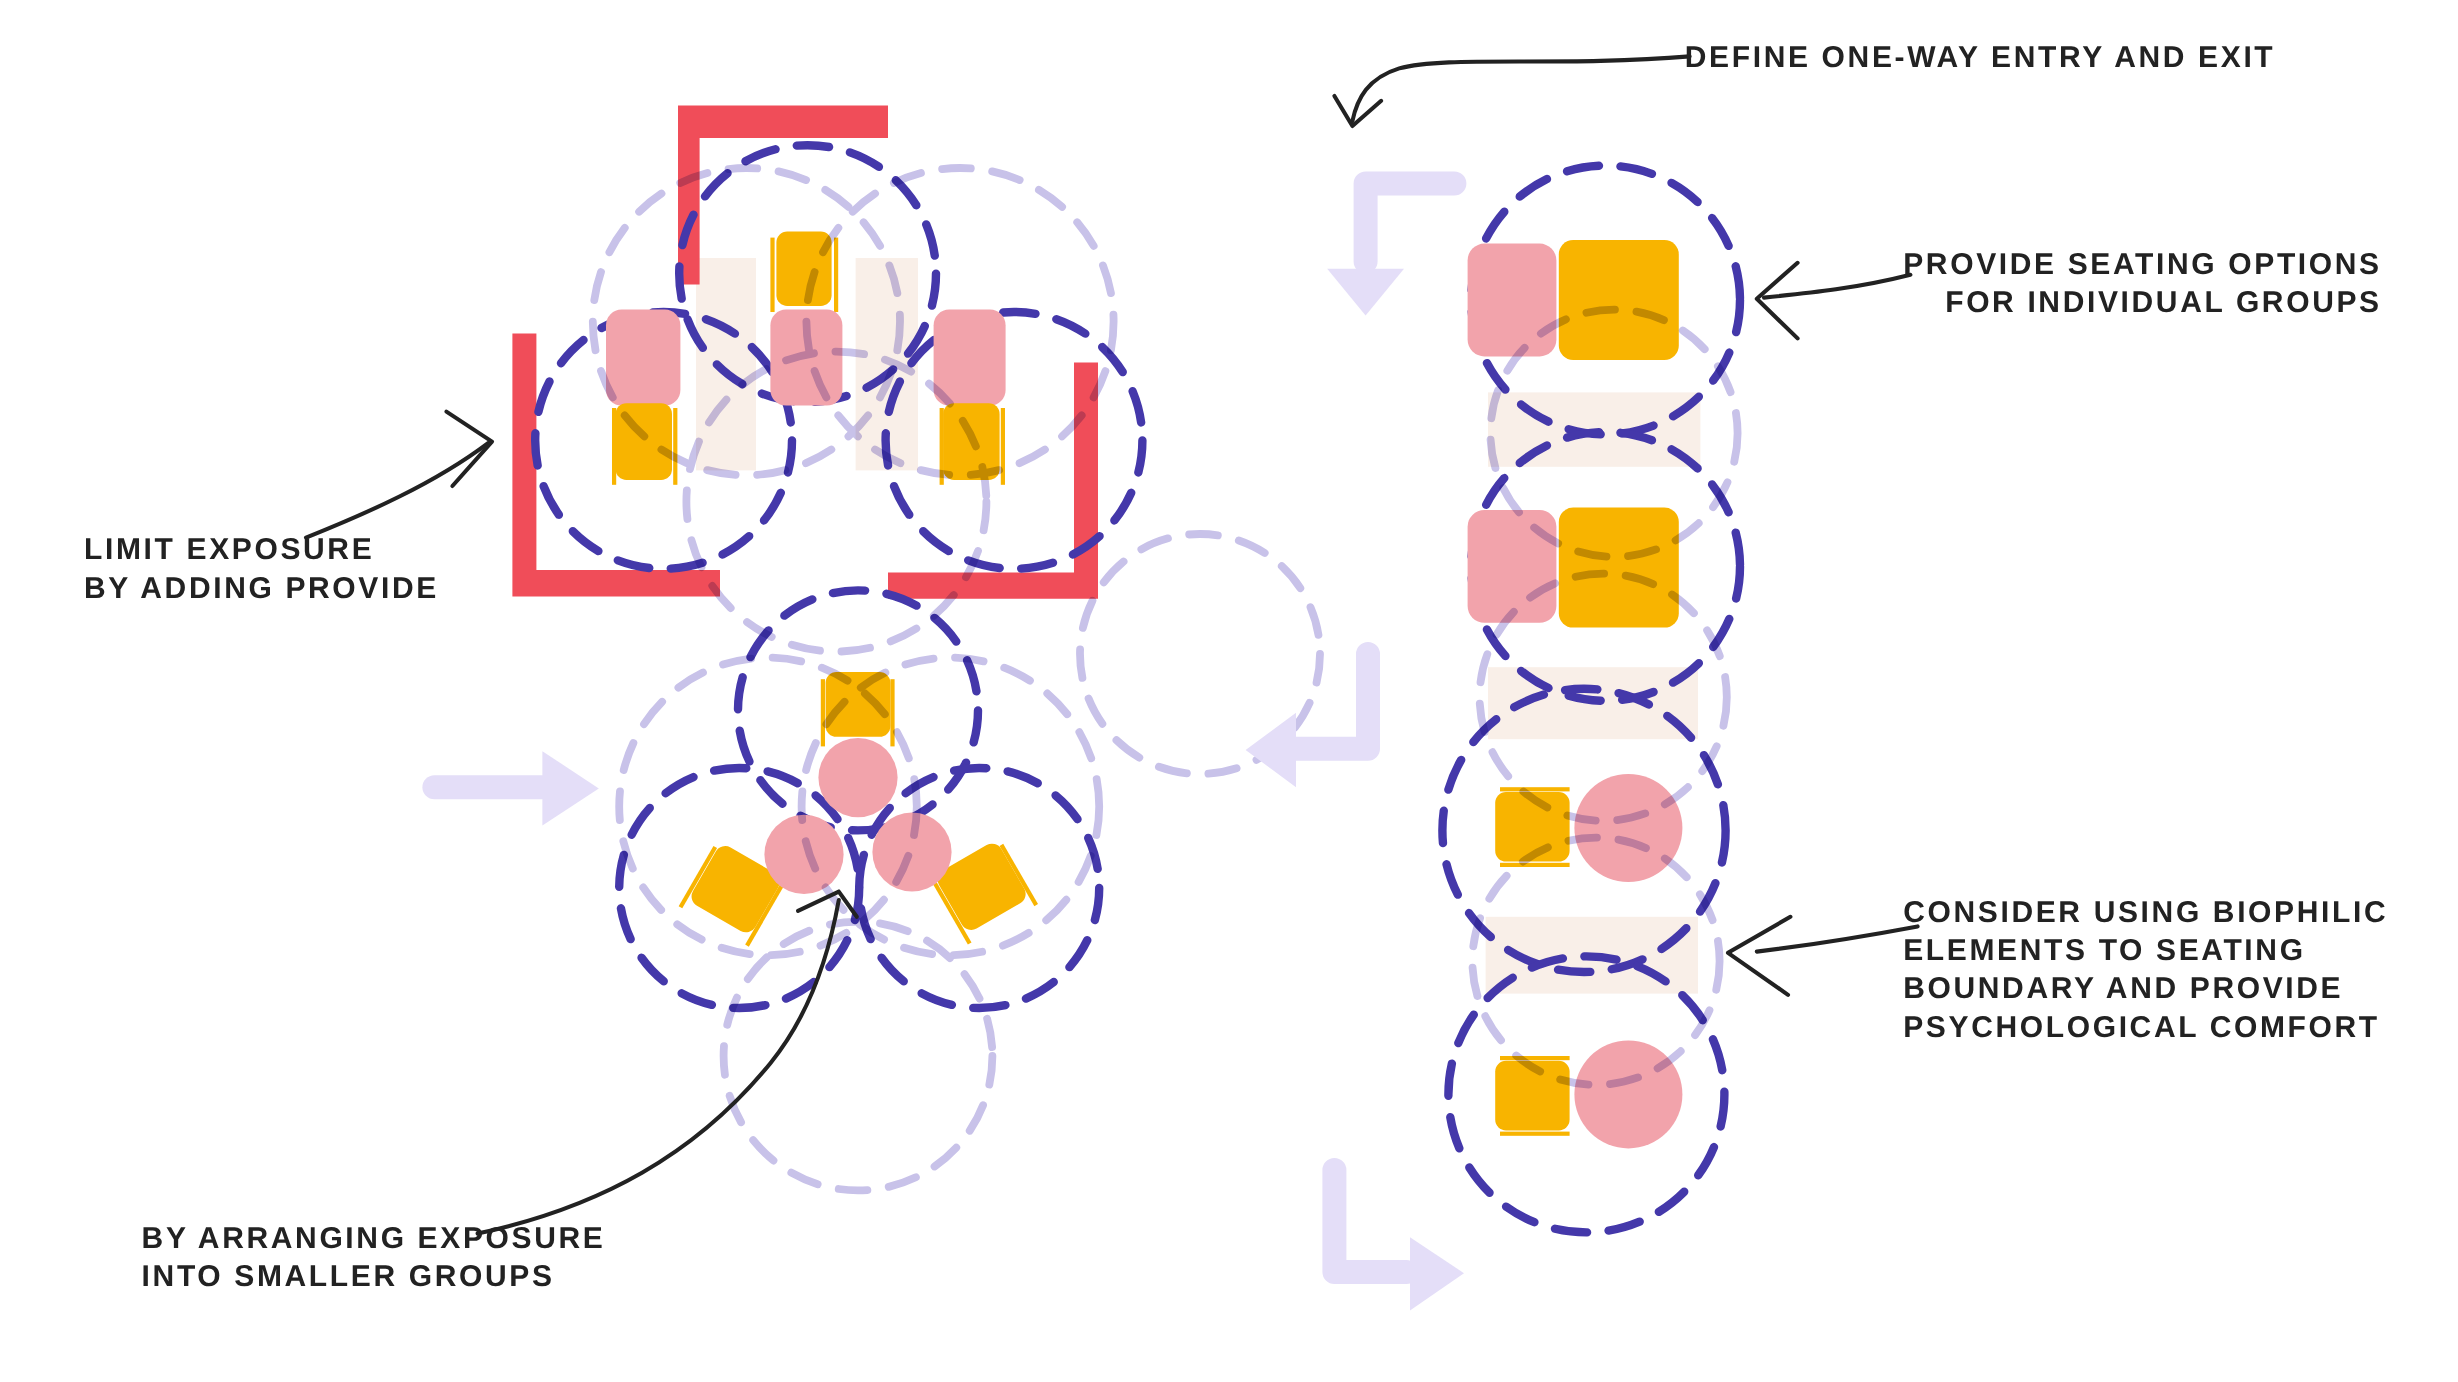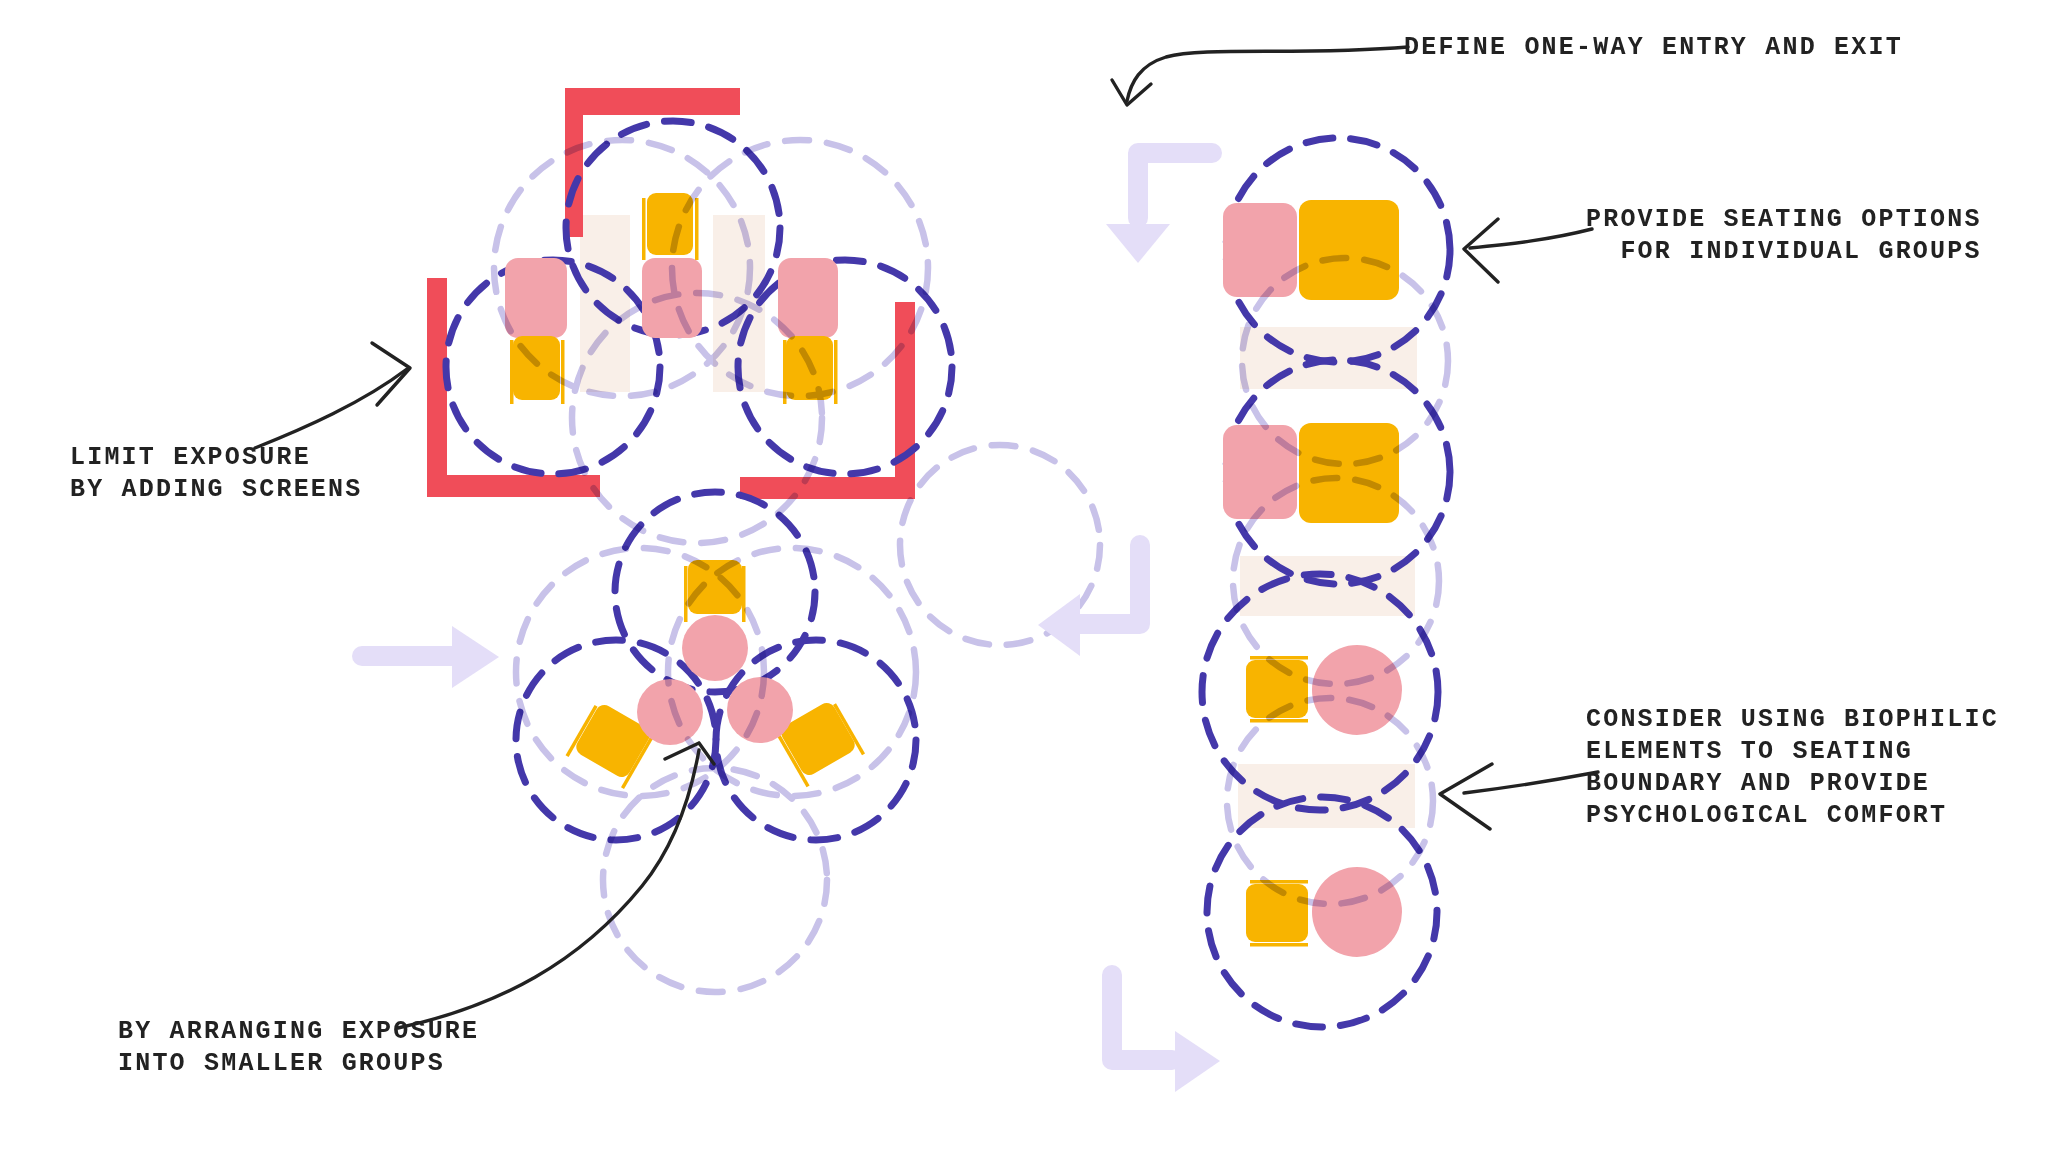--- a/index.html
+++ b/index.html
@@ -1,21 +1,21 @@
 <!DOCTYPE html>
 <html style="--background: #FFFFFF; --ink: #222222; --screen-red: #F04D59; --chair-yellow: #F8B400; --seat-pink: #F2A3AB; --planter-beige: #F9EFE8; --circle-indigo: #4438AA; --circle-lavender: #C8C2E9; --flow-arrow: #E4DEF8;"><head>
 <meta charset="utf-8">
 <style>
   html,body{margin:0;padding:0;background:#ffffff;}
   .stage{
     position:relative;
     width:2048px;height:1152px;
     background:var(--background,#ffffff);
     overflow:hidden;
-    font-family:Liberation Mono, monospace;
+    font-family:Liberation Sans, sans-serif;
   }
   .diagram-svg{position:absolute;left:0;top:0;width:2048px;height:1152px;}
 
   
   .fill-red{fill:var(--screen-red,#F04D59);}
   .fill-yellow{fill:var(--chair-yellow,#F8B400);}
   .fill-pink{fill:var(--seat-pink,#F2A3AB);}
   .fill-beige{fill:var(--planter-beige,#F9EFE8);}
   .fill-arrow{fill:var(--flow-arrow,#E4DEF8);}
 
@@ -200,28 +200,28 @@
     <div>DEFINE ONE-WAY ENTRY AND EXIT</div>
   </div>
 
   <div class="note" style="left:1586px;top:204px;text-align:right;">
     <div>PROVIDE SEATING OPTIONS</div>
     <div>FOR INDIVIDUAL GROUPS</div>
   </div>
 
   <div class="note" style="left:70px;top:442px;">
     <div>LIMIT EXPOSURE</div>
-    <div>BY ADDING SCREENS</div>
+    <div>BY ADDING PROVIDE</div>
   </div>
 
   <div class="note" style="left:118px;top:1016px;">
     <div>BY ARRANGING EXPOSURE</div>
     <div>INTO SMALLER GROUPS</div>
   </div>
 
-  <div class="note" style="left:1586px;top:704px;">
+  <div class="note" style="left:1586px;top:744px;">
     <div>CONSIDER USING BIOPHILIC</div>
     <div>ELEMENTS TO SEATING</div>
     <div>BOUNDARY AND PROVIDE</div>
     <div>PSYCHOLOGICAL COMFORT</div>
   </div>
 
 </div>
 
 </body></html>

